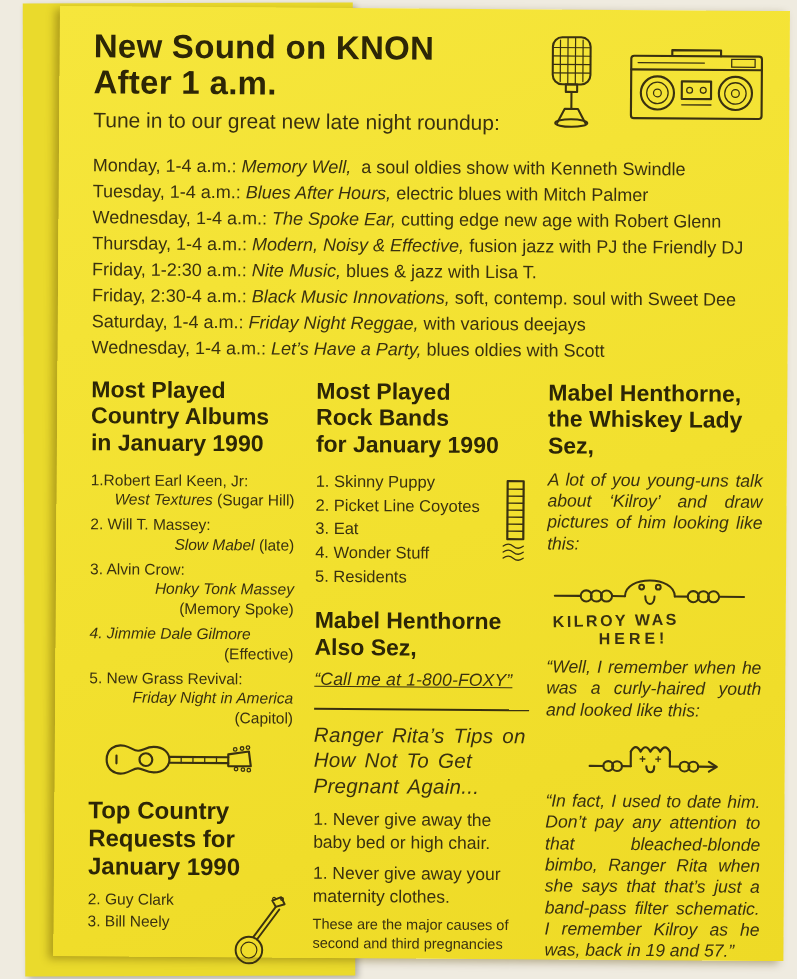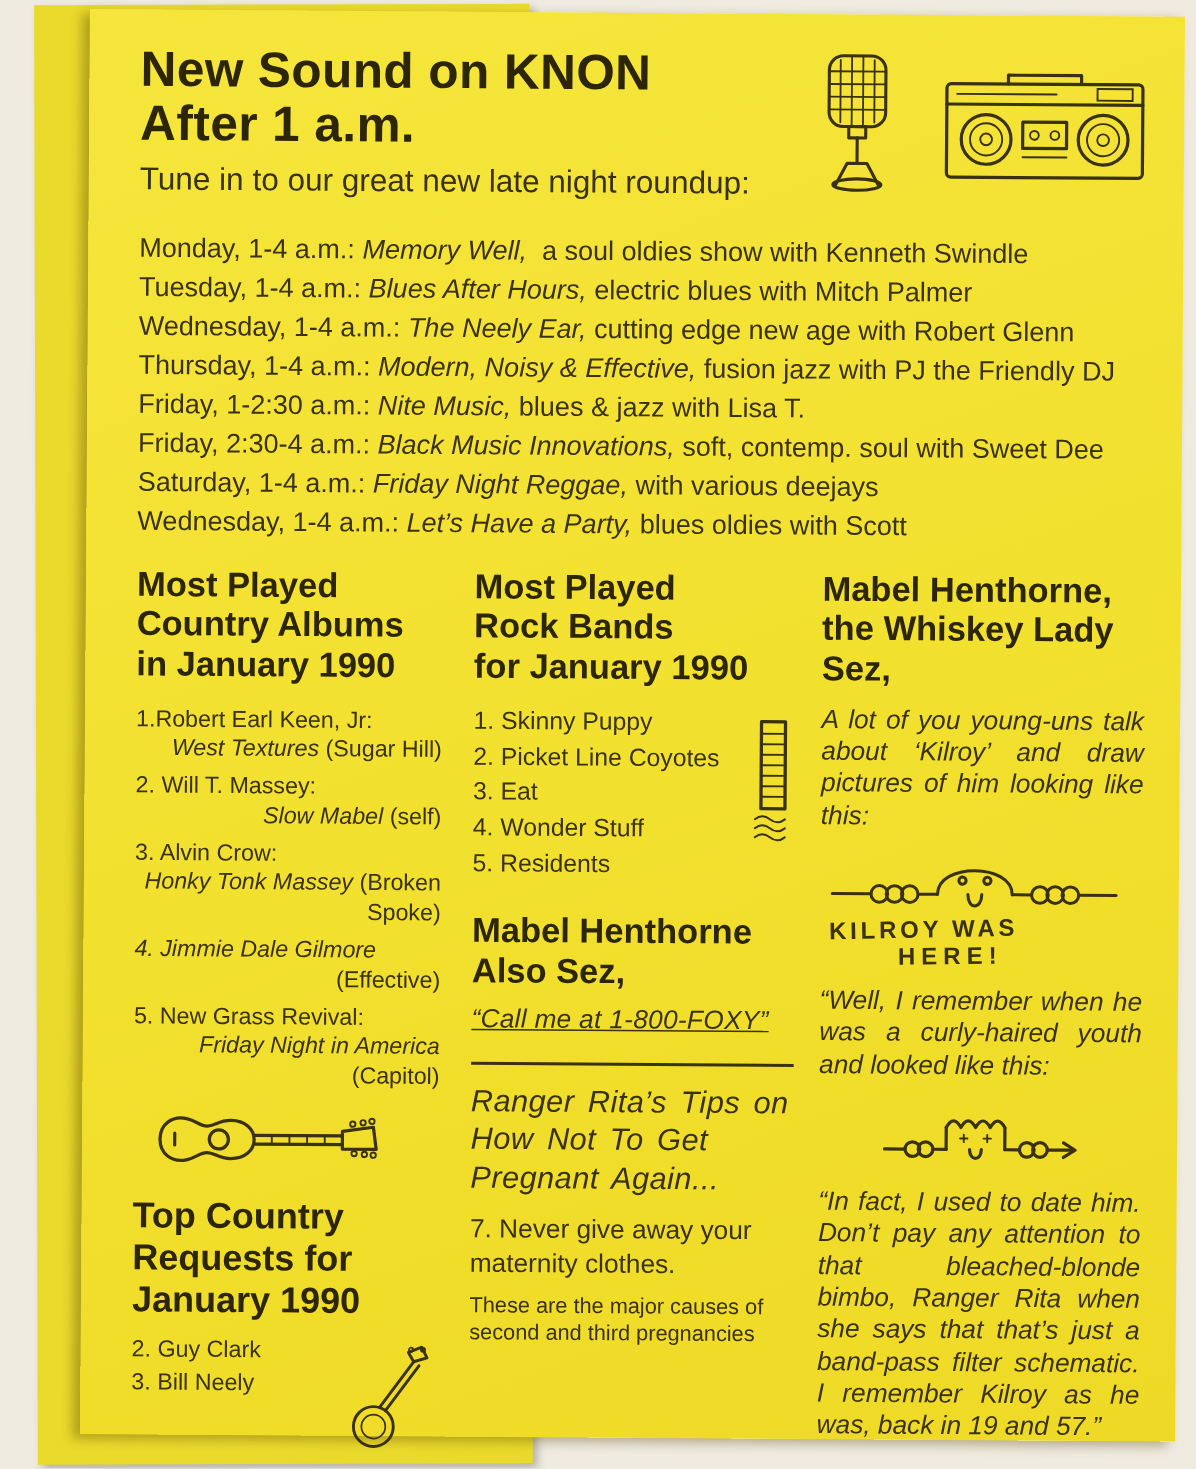--- a/index.html
+++ b/index.html
@@ -135,46 +135,46 @@
         <rect class="ln" x="55" y="38" width="30" height="18"></rect>
         <circle class="ln-thin" cx="63" cy="47" r="3"></circle>
         <circle class="ln-thin" cx="77" cy="47" r="3"></circle>
         <line class="ln-thin" x1="55" y1="62" x2="85" y2="62"></line>
       </svg>
     </div>
 
     <div class="sched">
       <div class="sched-row"><span>Monday, 1-4 a.m.:</span> <span class="it">Memory Well,</span>&nbsp; <span>a soul oldies show with Kenneth Swindle</span></div>
       <div class="sched-row"><span>Tuesday, 1-4 a.m.:</span> <span class="it">Blues After Hours,</span> <span>electric blues with Mitch Palmer</span></div>
-      <div class="sched-row"><span>Wednesday, 1-4 a.m.:</span> <span class="it">The Neely Ear,</span> <span>cutting edge new age with Robert Glenn</span></div>
+      <div class="sched-row"><span>Wednesday, 1-4 a.m.:</span> <span class="it">The Spoke Ear,</span> <span>cutting edge new age with Robert Glenn</span></div>
       <div class="sched-row"><span>Thursday, 1-4 a.m.:</span> <span class="it">Modern, Noisy &amp; Effective,</span> <span>fusion jazz with PJ the Friendly DJ</span></div>
       <div class="sched-row"><span>Friday, 1-2:30 a.m.:</span> <span class="it">Nite Music,</span> <span>blues &amp; jazz with Lisa T.</span></div>
       <div class="sched-row"><span>Friday, 2:30-4 a.m.:</span> <span class="it">Black Music Innovations,</span> <span>soft, contemp. soul with Sweet Dee</span></div>
       <div class="sched-row"><span>Saturday, 1-4 a.m.:</span> <span class="it">Friday Night Reggae,</span> <span>with various deejays</span></div>
       <div class="sched-row"><span>Wednesday, 1-4 a.m.:</span> <span class="it">Let’s Have a Party,</span> <span>blues oldies with Scott</span></div>
     </div>
 
     <div class="cols">
 
       <div class="col1">
         <h2>Most Played
 Country Albums
 in January 1990</h2>
         <div class="albums">
           <div class="album">
             <div>1.Robert Earl Keen, Jr:</div>
             <div class="l2"><span class="it">West Textures</span> <span>(Sugar Hill)</span></div>
           </div>
           <div class="album">
             <div>2. Will T. Massey:</div>
-            <div class="l2"><span class="it">Slow Mabel</span> <span>(self)</span></div>
+            <div class="l2"><span class="it">Slow Mabel</span> <span>(late)</span></div>
           </div>
           <div class="album">
             <div>3. Alvin Crow:</div>
-            <div class="l2"><span class="it">Honky Tonk Massey</span> <span>(Broken Spoke)</span></div>
+            <div class="l2"><span class="it">Honky Tonk Massey</span> <span>(Memory Spoke)</span></div>
           </div>
           <div class="album">
             <div class="it">4. Jimmie Dale Gilmore</div>
             <div class="l2"><span class="it"></span> <span>(Effective)</span></div>
           </div>
           <div class="album">
             <div>5. New Grass Revival:</div>
             <div class="l2"><span class="it">Friday Night in America</span> <span>(Capitol)</span></div>
           </div>
         </div>
@@ -239,21 +239,22 @@
             <path class="ln-thin" d="M3 73 q5 -4 10 0 t10 0"></path>
             <path class="ln-thin" d="M3 79 q5 -4 10 0 t10 0"></path>
           </svg>
         </div>
         <h2 class="mabel-title">Mabel Henthorne
 Also Sez,</h2>
         <div class="quote">“Call me at 1-800-FOXY”</div>
         <hr class="divider">
         <div class="ranger-head">Ranger Rita’s Tips on How Not To Get Pregnant Again...</div>
         <div class="tips">
-          <div>7. Never give away your maternity clothes.</div>
+          <div>1. Never give away the baby bed or high chair.</div>
+          <div>1. Never give away your maternity clothes.</div>
         </div>
         <div class="footnote">These are the major causes of second and third pregnancies</div>
       </div>
 
       <div class="col3">
         <h2>Mabel Henthorne,
 the Whiskey Lady Sez,</h2>
         <p>A lot of you young-uns talk about ‘Kilroy’ and draw pictures of him looking like this:</p>
         <svg class="icon-kilroy1" viewBox="0 0 210 52">
           <line class="ln" x1="2" y1="36" x2="30" y2="36"></line>

